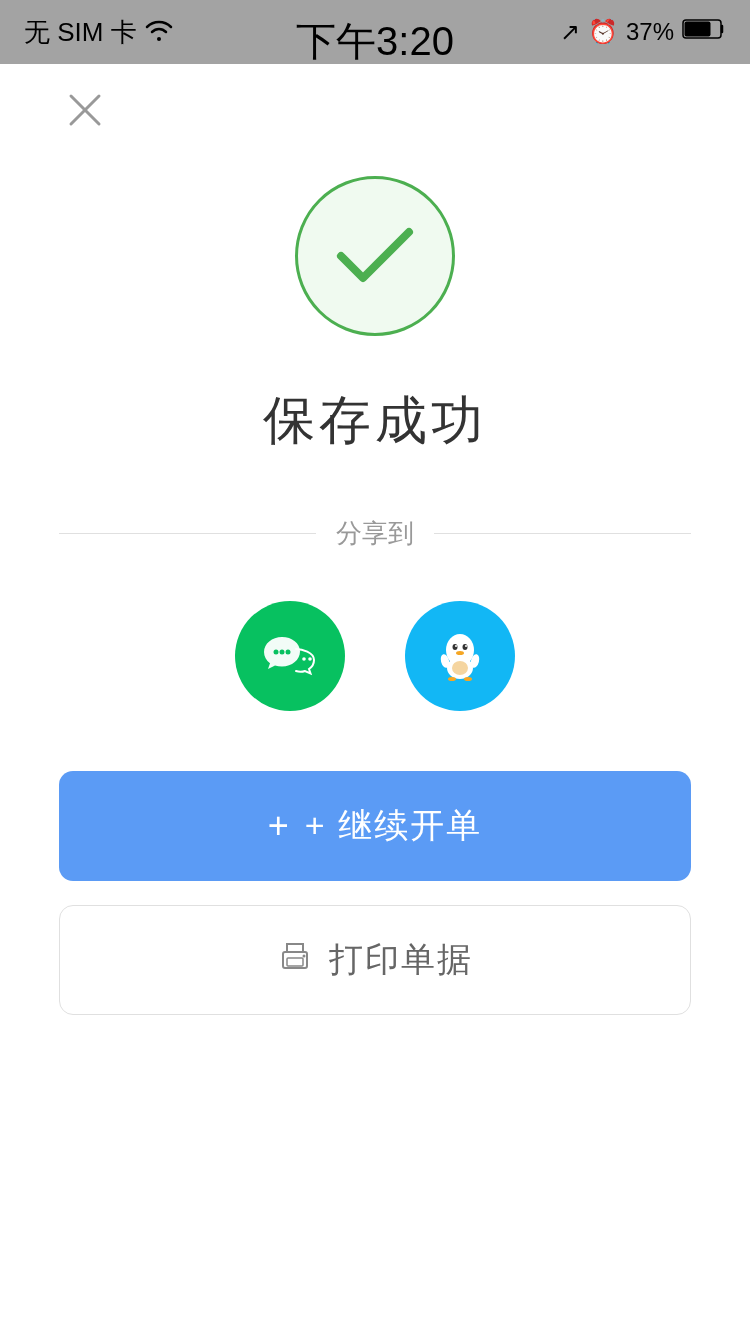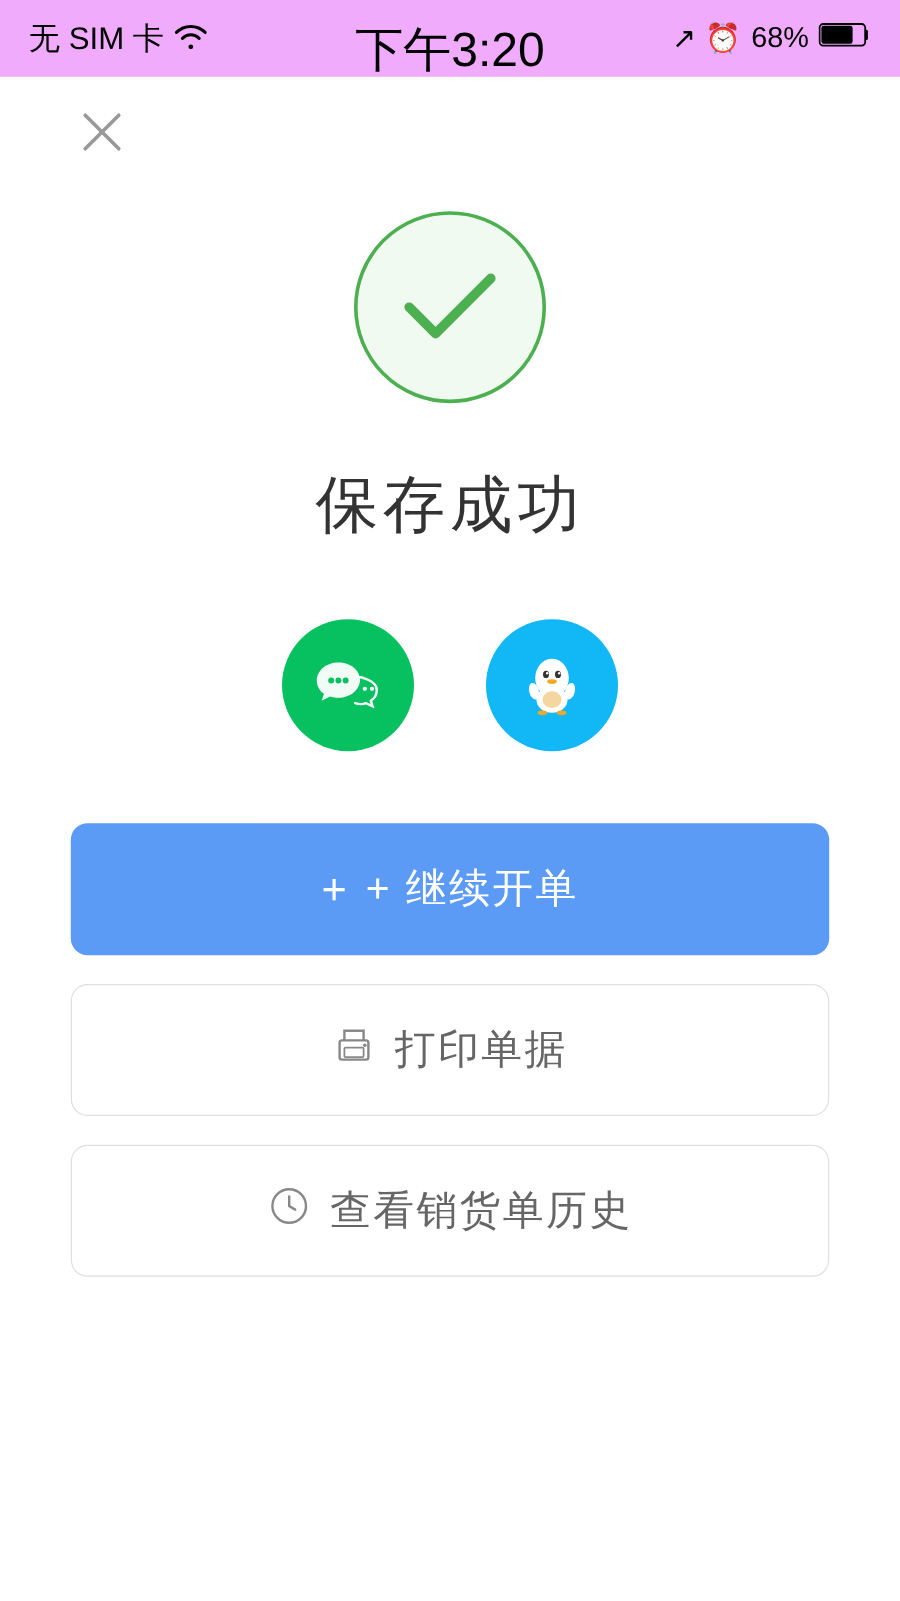--- a/index.html
+++ b/index.html
@@ -14,21 +14,21 @@
     }
 
     
     .status-bar {
       width: 100%;
       height: 64px;
       display: flex;
       align-items: center;
       justify-content: space-between;
       padding: 16px 24px;
-      background: #f0abfc;
+      background: #a3a3a3;
     }
     .status-left {
       display: flex;
       align-items: center;
       gap: 8px;
       font-size: 26px;
       color: #000;
     }
     .status-center {
       font-size: 40px;
@@ -179,21 +179,21 @@
         <path d="M14 18a2 2 0 1 1 0 4 2 2 0 0 1 0-4z" fill="#000"></path>
         <path d="M7 13c1.9-1.9 4.5-3 7-3s5.1 1.1 7 3" stroke="#000" stroke-width="2.5" fill="none" stroke-linecap="round"></path>
         <path d="M2 8C5.3 4.7 9.5 3 14 3s8.7 1.7 12 5" stroke="#000" stroke-width="2.5" fill="none" stroke-linecap="round"></path>
       </svg>
     </span>
   </div>
   <div class="status-center">下午3:20</div>
   <div class="status-right">
     <span style="font-size:24px;">↗</span>
     <span style="font-size:24px;">⏰</span>
-    <span>68%</span>
+    <span>37%</span>
     <span>
       <svg width="44" height="22" viewBox="0 0 44 22" fill="none">
         <rect x="1" y="2" width="38" height="18" rx="3" stroke="#000" stroke-width="1.5" fill="none"></rect>
         <rect x="2.5" y="3.5" width="26" height="15" rx="2" fill="#000"></rect>
         <path d="M40 8v6" stroke="#000" stroke-width="2.5" stroke-linecap="round"></path>
       </svg>
     </span>
   </div>
 </div>
 
@@ -209,20 +209,25 @@
   </div>
 
   <div class="success-circle">
     <svg class="checkmark" viewBox="0 0 80 60" fill="none">
       <polyline points="6,30 28,52 74,6" stroke="#4CAF50" stroke-width="8" stroke-linecap="round" stroke-linejoin="round" fill="none"></polyline>
     </svg>
   </div>
 
   <div class="success-title">保存成功</div>
 
+  <div class="divider-section">
+    <div class="divider-line"></div>
+    <span class="divider-text">分享到</span>
+    <div class="divider-line"></div>
+  </div>
 
   <div class="share-icons">
     <button class="share-icon-btn wechat-btn">
 
       <svg width="64" height="54" viewBox="0 0 64 54" fill="none">
         <ellipse cx="22" cy="22" rx="20" ry="16" fill="none" stroke="white" stroke-width="0"></ellipse>
 
         <path d="M24 8C14 8 6 14.7 6 23c0 4.5 2.3 8.5 6 11.2L10 40l7-3.5c2.2.7 4.6 1 7 1 10 0 18-6.7 18-15S34 8 24 8z" fill="white" opacity="0.95"></path>
         <circle cx="18" cy="23" r="2.5" fill="#07C160"></circle>
         <circle cx="24" cy="23" r="2.5" fill="#07C160"></circle>
@@ -268,23 +273,14 @@
       <svg width="36" height="36" viewBox="0 0 36 36" fill="none">
         <rect x="6" y="14" width="24" height="16" rx="2" stroke="#888" stroke-width="2" fill="none"></rect>
         <rect x="10" y="20" width="16" height="8" rx="1" stroke="#888" stroke-width="1.5" fill="white"></rect>
         <path d="M10 14V6h16v8" stroke="#888" stroke-width="2" fill="none"></path>
         <circle cx="27" cy="18" r="1.5" fill="#888"></circle>
       </svg>
     </span>
     <span style="font-size:34px; color:#666; letter-spacing:2px;">打印单据</span>
   </button>
 
-  <button class="action-btn secondary-btn">
-    <span>
-      <svg width="36" height="36" viewBox="0 0 36 36" fill="none">
-        <circle cx="18" cy="18" r="14" stroke="#888" stroke-width="2" fill="none"></circle>
-        <path d="M18 10v8l5 3" stroke="#888" stroke-width="2" stroke-linecap="round" fill="none"></path>
-      </svg>
-    </span>
-    <span style="font-size:34px; color:#666; letter-spacing:2px;">查看销货单历史</span>
-  </button>
 
 </div>
 
 </body></html>

